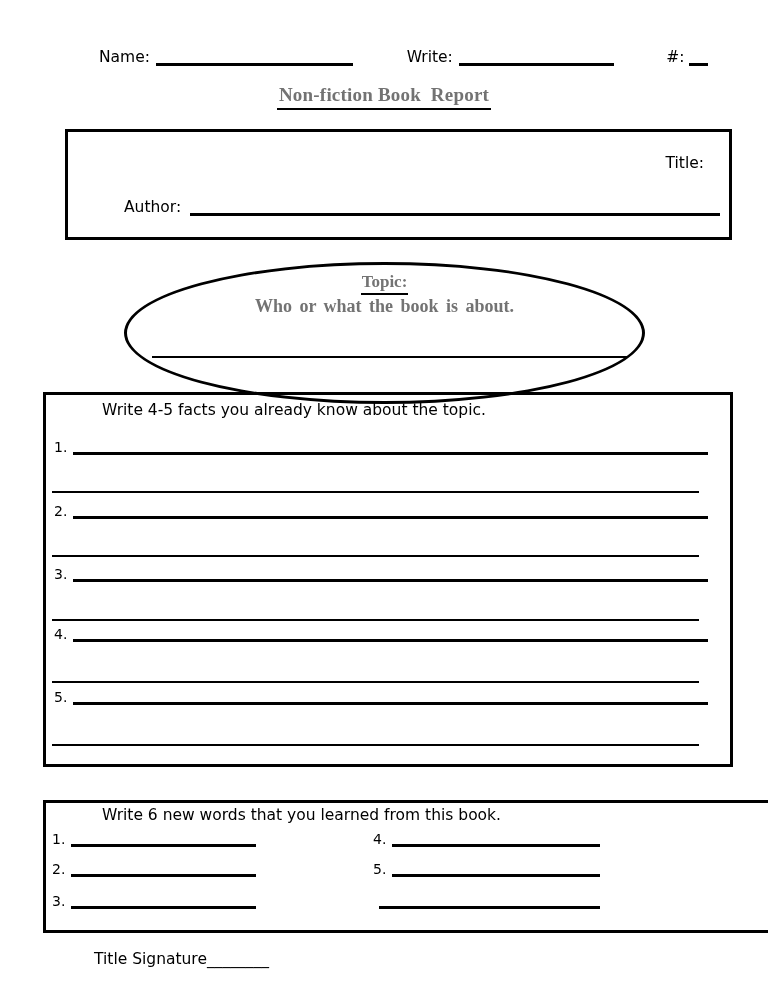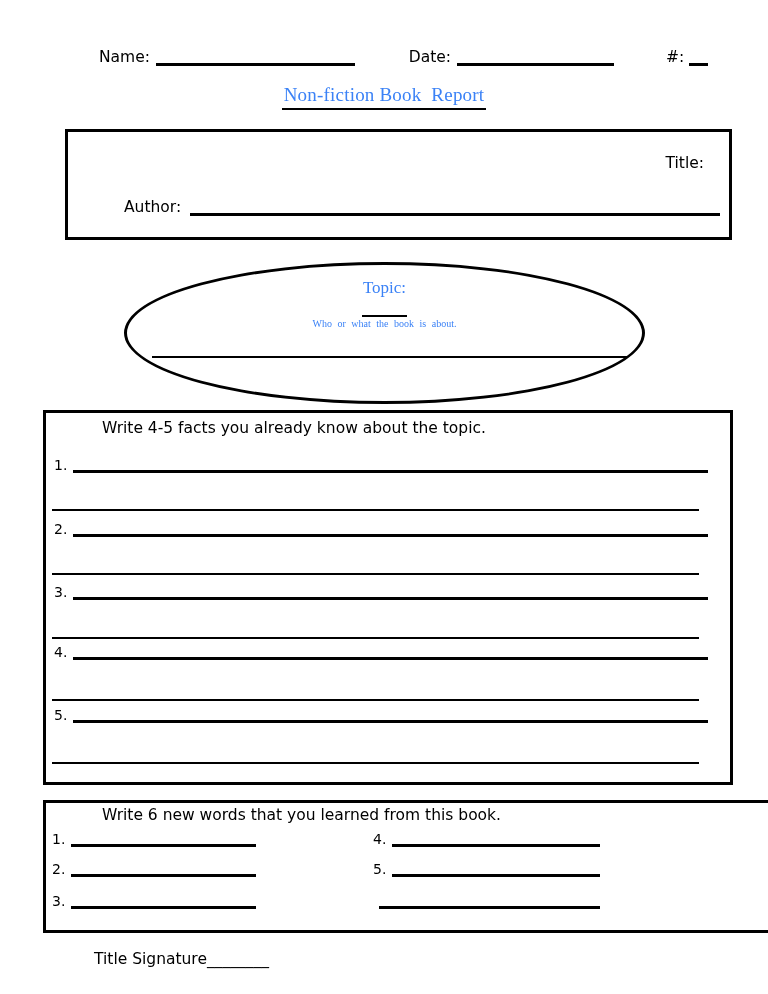--- a/index.html
+++ b/index.html
@@ -7,21 +7,21 @@
   .page {
     position: relative;
     width: 768px;
     height: 994px;
     background: #ffffff;
     color: #000000;
     overflow: hidden;
     font-family: "DejaVu Sans", sans-serif;
   }
   .hand { font-family: "DejaVu Sans", sans-serif; font-size: 15.5px; line-height: 1.1; color: #000; margin-left: 44px; }
-  .serif { font-family: "Liberation Serif", serif; font-weight: normal; color: #3b82f6; }
+  .serif { font-family: "Liberation Serif", serif; font-weight: bold; color: #737373; }
 
   
   .line { display: inline-block; border-bottom: 3px solid #000; height: 14px; }
   .fill { flex: 1 1 auto; border-bottom: 3px solid #000; height: 14px; }
 
   
   .header-row {
     position: absolute; top: 44px; left: 55px; right: 60px;
     display: flex; align-items: flex-end; height: 22px;
   }
@@ -39,26 +39,26 @@
   
   .book-box { position: absolute; left: 65px; top: 129px; width: 667px; height: 111px; border: 3px solid #000; }
   .book-row { position: absolute; left: 12px; display: flex; align-items: flex-end; height: 19px; }
   .book-row .hand { margin-right: 9px; }
 
   
   .ellipse {
     position: absolute; left: 124px; top: 262px; width: 521px; height: 142px;
     border: 3px solid #000; border-radius: 50%; text-align: center;
   }
-  .topic-head { display: inline-block; margin-top: 13px; font-size: 17px; border-bottom: 2px solid #000; padding: 0 1px 17px 1px; }
-  .topic-sub { font-size: 10px; word-spacing: 3px; margin-top: 1px; }
+  .topic-head { display: inline-block; margin-top: 7px; font-size: 17px; border-bottom: 2px solid #000; padding: 0 1px 1px 1px; }
+  .topic-sub { font-size: 18px; word-spacing: 3px; margin-top: 1px; }
   .topic-line { position: absolute; left: 25px; right: 15px; top: 91px; height: 0; border-bottom: 2px solid #000; }
 
   
-  .facts-box { position: absolute; left: 43px; top: 410px; width: 690px; height: 375px; border: 3px solid #000; }
+  .facts-box { position: absolute; left: 43px; top: 392px; width: 690px; height: 375px; border: 3px solid #000; }
   .prompt { position: absolute; left: 12px; top: 7px; }
   .fact-item { position: absolute; left: 8px; right: 22px; height: 18px; display: flex; align-items: flex-end; }
   .fact-item .num { font-family: "DejaVu Sans", sans-serif; font-size: 14px; line-height: 1; margin-right: 6px; padding-bottom: 1px; }
   .fact-cont { position: absolute; left: 6px; right: 31px; height: 0; border-bottom: 2px solid #000; }
 
   
   .vocab-box { position: absolute; left: 43px; top: 800px; width: 750px; height: 133px; border: 3px solid #000; }
   .vocab-box .prompt { top: 4px; }
   .vocab-row { position: absolute; height: 17px; display: flex; align-items: flex-end; }
   .vocab-row .num { font-family: "DejaVu Sans", sans-serif; font-size: 14px; line-height: 1; margin-right: 6px; padding-bottom: 1px; }
@@ -70,21 +70,21 @@
   .footer { position: absolute; left: 50px; top: 951px; }
 </style>
 </head>
 <body>
 
 <div class="page">
 
   <div class="header-row">
     <span class="hand">Name:</span>
     <span class="line name-line"></span>
-    <span class="hand">Date:</span>
+    <span class="hand">Write:</span>
     <span class="line date-line"></span>
     <span class="hand">#:</span>
     <span class="line num-line"></span>
   </div>
 
   <div class="title-wrap">
     <span class="serif page-title">Non-fiction Book  Report</span>
   </div>
 
   <div class="book-box">

